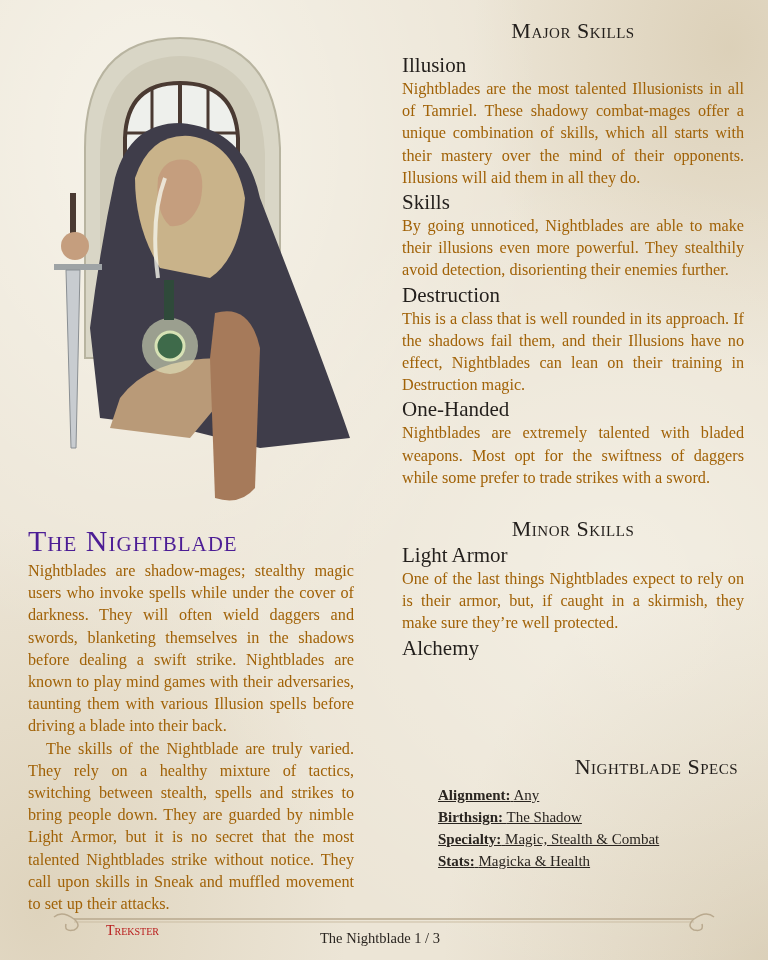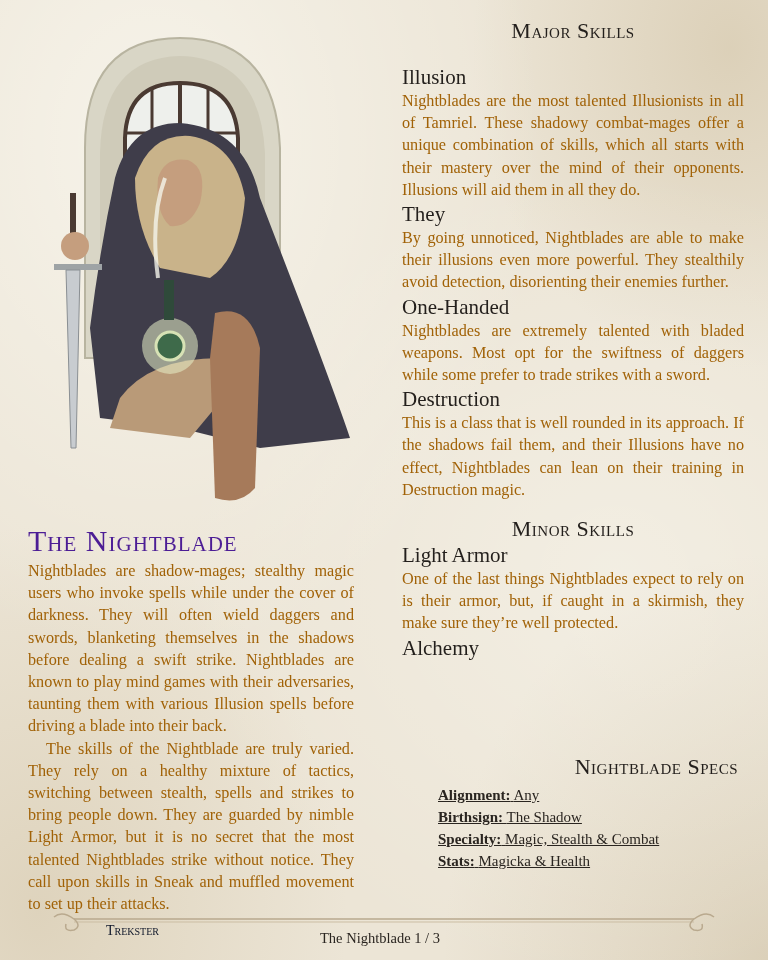--- a/index.html
+++ b/index.html
@@ -32,35 +32,35 @@
   .intro p + p { text-indent:18px; }
 
   .section-h {
     font-family:"Liberation Serif", serif; font-variant: small-caps;
     font-size:22px; text-align:center; margin:0; font-weight:normal; letter-spacing:0.5px; color:#231f1c;
   }
   .skill-h {
     font-family:"Liberation Serif", serif; font-size:21px; margin:0; font-weight:normal; line-height:26px; color:#231f1c;
   }
   .major { position:absolute; left:402px; top:18px; width:342px; }
-  .major .section-h { margin-bottom:20px; }
+  .major .section-h { margin-bottom:8px; }
   .skill { margin-bottom:0px; }
 
   .minor { position:absolute; left:402px; top:516px; width:342px; }
   .specs { position:absolute; left:438px; top:754px; width:300px; }
   .specs .section-h { text-align:right; margin-left:36px; margin-bottom:4px; }
   .spec-row { font-family:"Liberation Serif", serif; font-size:15px; line-height:22px;text-decoration:underline; }
   .spec-row b { font-weight:bold; }
 
   .footer-rule {
     position:absolute; left:52px; top:912px; width:664px; height:20px;
   }
   .footer-author {
     position:absolute; left:106px; top:923px; font-family:"Liberation Serif", serif;
-    font-variant: small-caps; font-size:14px; color:#0f172a;
+    font-variant: small-caps; font-size:14px; color:#b91c1c;
   }
   .footer-page {
     position:absolute; left:320px; top:930px; font-family:"Liberation Serif", serif;
     font-size:14.5px; color:#2a2520;
   }
 </style>
 </head>
 <body>
 
 <div class="illustration">
@@ -104,30 +104,30 @@
   <p class="body-text">The skills of the Nightblade are truly varied. They rely on a healthy mixture of tactics, switching between stealth, spells and strikes to bring people down. They are guarded by nimble Light Armor, but it is no secret that the most talented Nightblades strike without notice. They call upon skills in Sneak and muffled movement to set up their attacks.</p>
 </div>
 
 <div class="major">
   <h2 class="section-h">Major Skills</h2>
   <div class="skill">
     <h3 class="skill-h">Illusion</h3>
     <p class="body-text">Nightblades are the most talented Illusionists in all of Tamriel. These shadowy combat-mages offer a unique combination of skills, which all starts with their mastery over the mind of their opponents. Illusions will aid them in all they do.</p>
   </div>
   <div class="skill">
-    <h3 class="skill-h">They</h3>
+    <h3 class="skill-h">Skills</h3>
     <p class="body-text">By going unnoticed, Nightblades are able to make their illusions even more powerful. They stealthily avoid detection, disorienting their enemies further.</p>
+  </div>
+  <div class="skill">
+    <h3 class="skill-h">Destruction</h3>
+    <p class="body-text">This is a class that is well rounded in its approach. If the shadows fail them, and their Illusions have no effect, Nightblades can lean on their training in Destruction magic.</p>
   </div>
   <div class="skill">
     <h3 class="skill-h">One-Handed</h3>
     <p class="body-text">Nightblades are extremely talented with bladed weapons. Most opt for the swiftness of daggers while some prefer to trade strikes with a sword.</p>
-  </div>
-  <div class="skill">
-    <h3 class="skill-h">Destruction</h3>
-    <p class="body-text">This is a class that is well rounded in its approach. If the shadows fail them, and their Illusions have no effect, Nightblades can lean on their training in Destruction magic.</p>
   </div>
 </div>
 
 <div class="minor">
   <h2 class="section-h">Minor Skills</h2>
   <div class="skill">
     <h3 class="skill-h">Light Armor</h3>
     <p class="body-text">One of the last things Nightblades expect to rely on is their armor, but, if caught in a skirmish, they make sure they’re well protected.</p>
   </div>
   <div class="skill">

